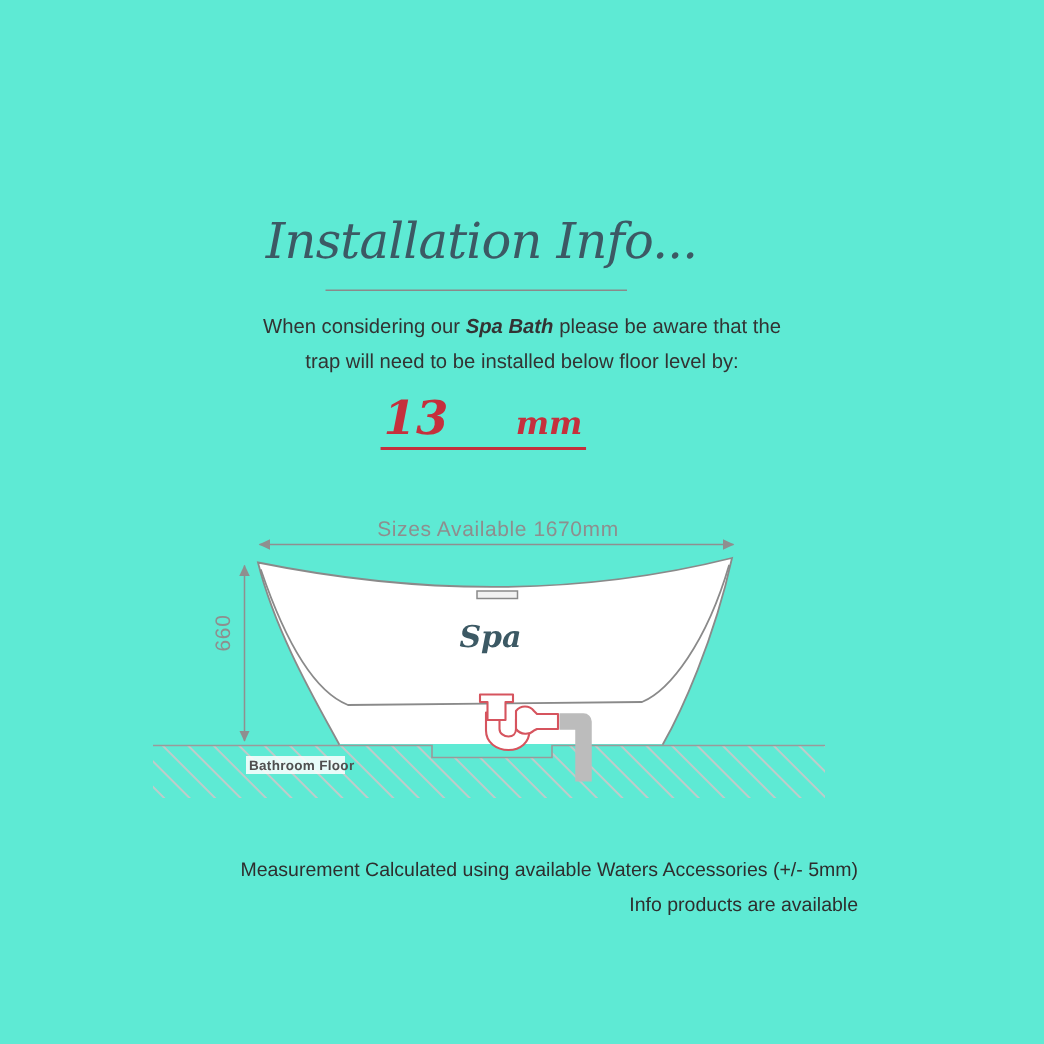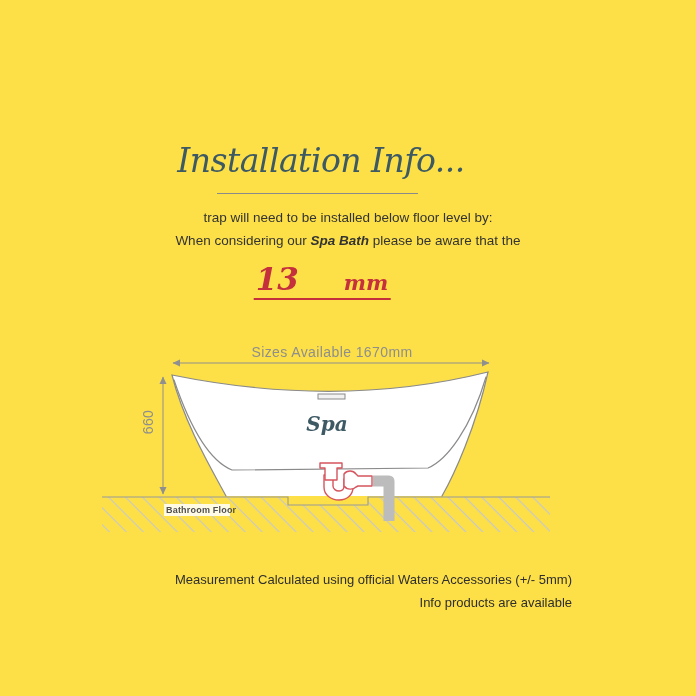--- a/index.html
+++ b/index.html
@@ -7,21 +7,21 @@
     --accent-red:#c5303d;
     --trap-red:#d6545e;
     --line-gray:#8f8f8f;
     --label-gray:#8e8e8e;
     --pipe-gray:#bcbcbc;
     --hatch-gray:#c8c8c8;
     --text-dark:#2e2e2e;
   }
   html,body{margin:0;padding:0;background:#fff;}
   .page{
-    position:relative;width:696px;height:696px;background:#fde047;overflow:hidden;
+    position:relative;width:696px;height:696px;background:#5eead4;overflow:hidden;
     font-family:"Liberation Sans",sans-serif;
   }
   .title{
     position:absolute;top:141px;left:321px;transform:translateX(-50%);
     font-family:"DejaVu Serif","Liberation Serif",serif;
     font-style:italic;font-size:33px;letter-spacing:-0.5px;
     color:var(--brand-teal);white-space:nowrap;
   }
   .title-rule{
     position:absolute;top:193px;left:217px;width:201px;height:1px;
@@ -72,26 +72,26 @@
 </style>
 </head>
 <body>
 
 <div class="page">
 
   <div class="title">Installation Info...</div>
   <div class="title-rule"></div>
 
   <div class="intro">
-    <div>trap will need to be installed below floor level by:</div>
     <div>
       <span>When considering our</span>
       <span class="product">Spa Bath</span>
       <span>please be aware that the</span>
     </div>
+    <div>trap will need to be installed below floor level by:</div>
   </div>
 
   <div class="measure">
     <span class="value">13</span><span class="unit">mm</span>
   </div>
 
   <svg class="diagram" width="470" height="200" viewBox="0 0 470 200">
     <defs>
       <marker id="arr" markerWidth="9" markerHeight="9" refX="7" refY="4" orient="auto-start-reverse" markerUnits="userSpaceOnUse">
         <path class="arrowhead" d="M0,0.5 L7.5,4 L0,7.5 Z"></path>
@@ -121,17 +121,17 @@
     <path class="dim-line" d="M73,28 H389" marker-start="url(#arr)" marker-end="url(#arr)"></path>
 
     <path class="dim-line" d="M63,42 V159" marker-start="url(#arr)" marker-end="url(#arr)"></path>
     <text class="dim-text" x="0" y="0" transform="translate(53,87) rotate(-90)" text-anchor="middle">660</text>
 
     <rect class="floor-label-bg" x="64" y="169" width="66" height="12"></rect>
     <text class="floor-label-text" x="66" y="178">Bathroom Floor</text>
   </svg>
 
   <div class="footer">
-    <div>Measurement Calculated using official Waters Accessories (+/- 5mm)</div>
+    <div>Measurement Calculated using available Waters Accessories (+/- 5mm)</div>
     <div>Info products are available</div>
   </div>
 
 </div>
 
 </body></html>

